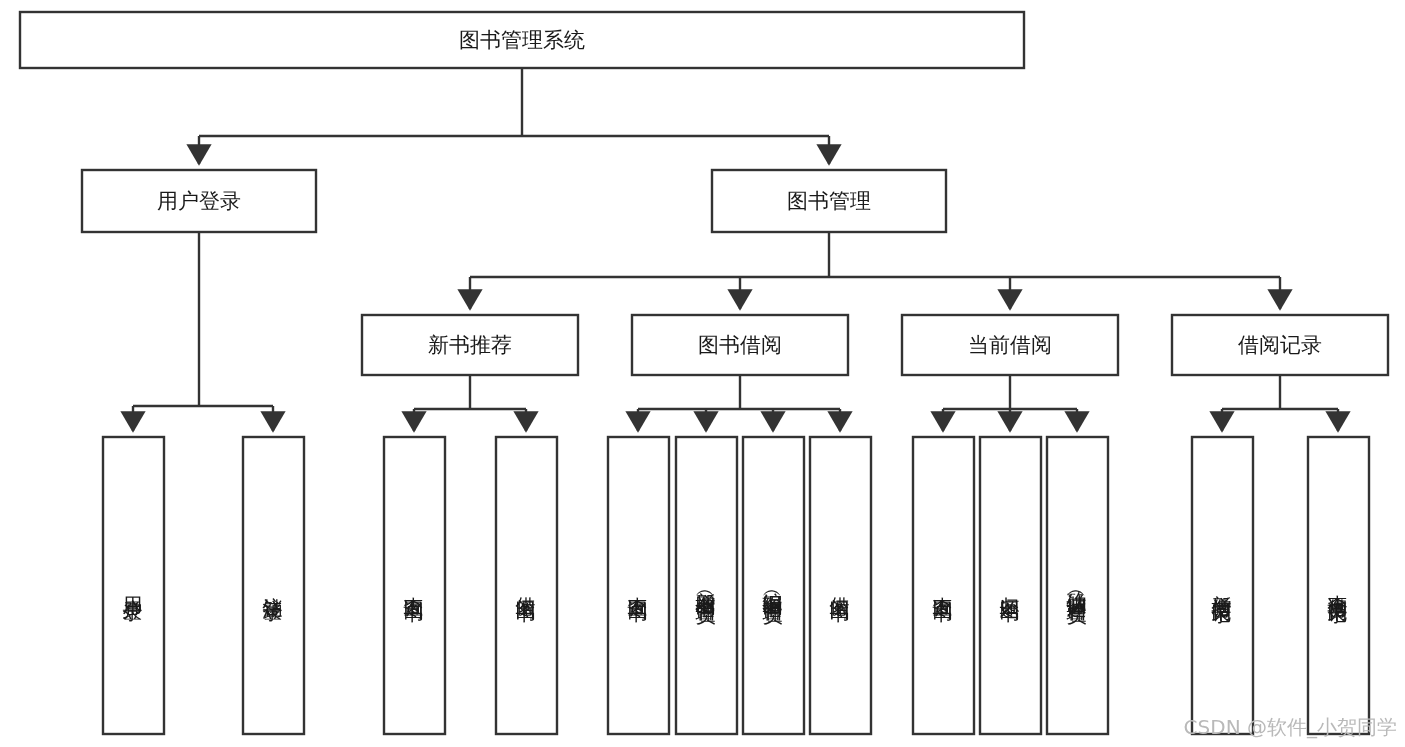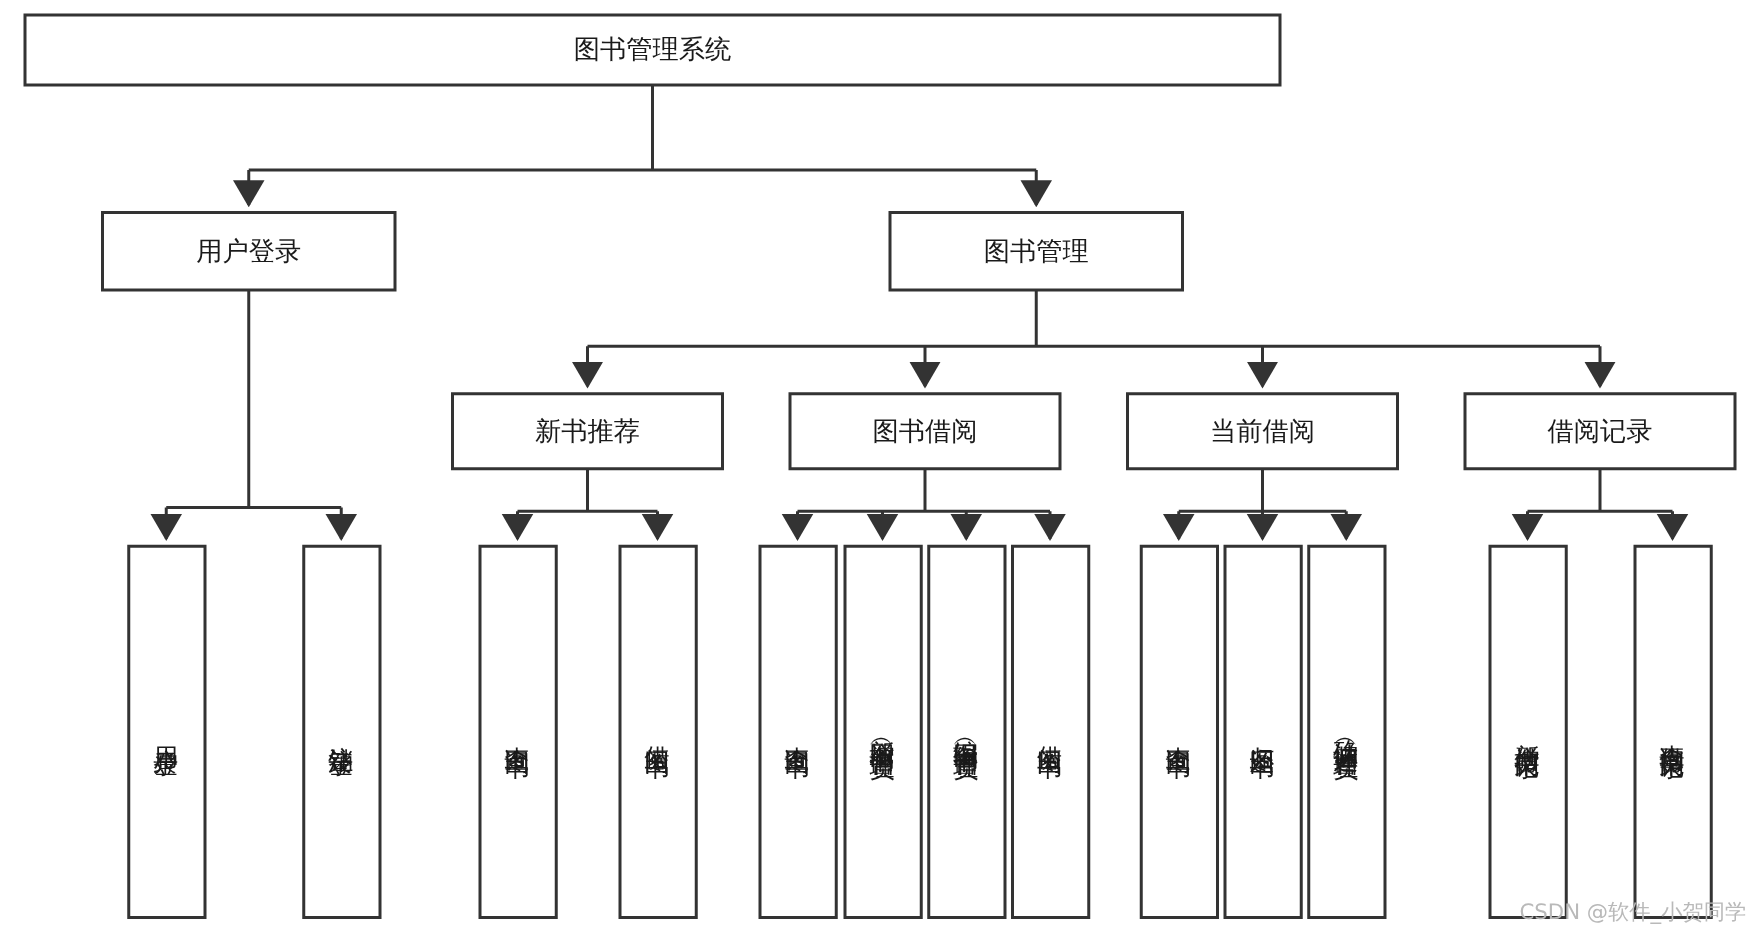--- a/index.html
+++ b/index.html
@@ -49,21 +49,21 @@
     writing-mode: vertical-rl;
     text-orientation: upright;
     letter-spacing: 2px;
     dominant-baseline: central;
   }
   .watermark {
     position: absolute;
     right: 8px;
     bottom: 6px;
     font-family: "DejaVu Sans", "Liberation Sans", sans-serif;
-    font-size: 17px;
+    font-size: 20px;
     color: #b9b9b9;
     white-space: nowrap;
     pointer-events: none;
   }
 </style>
 </head>
 <body>
 
 <div id="diagram-root">
 

